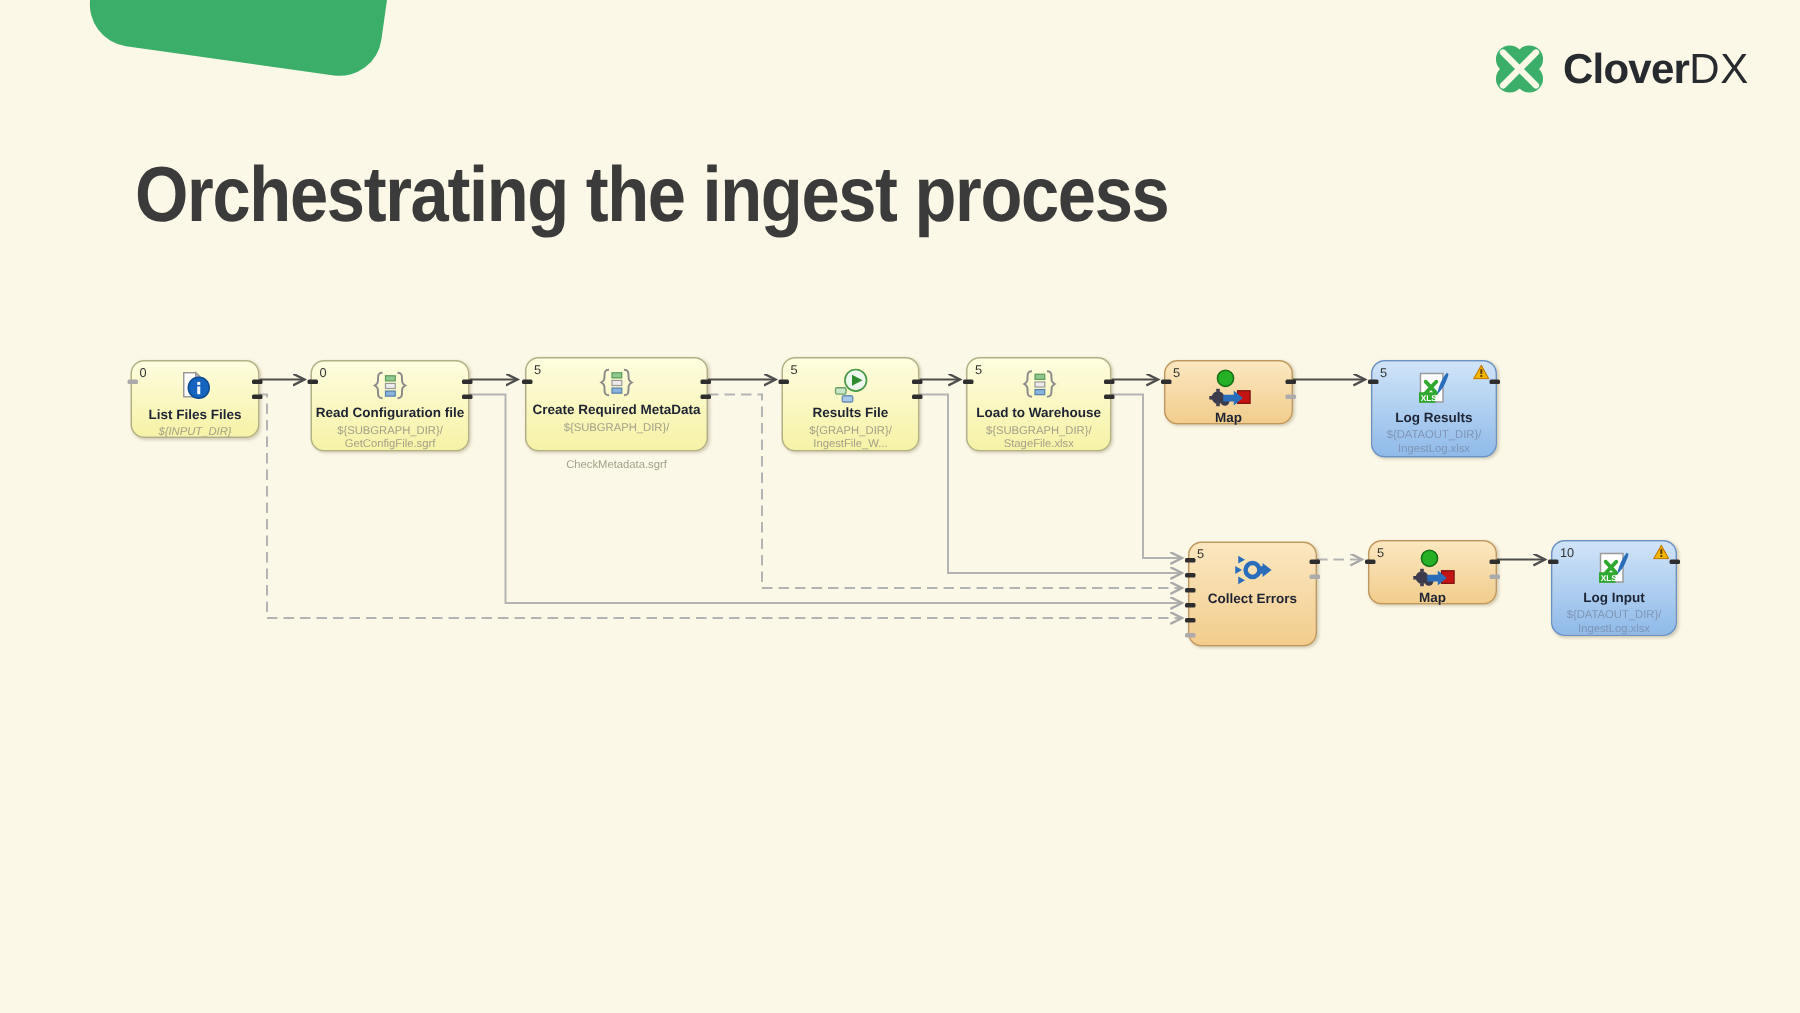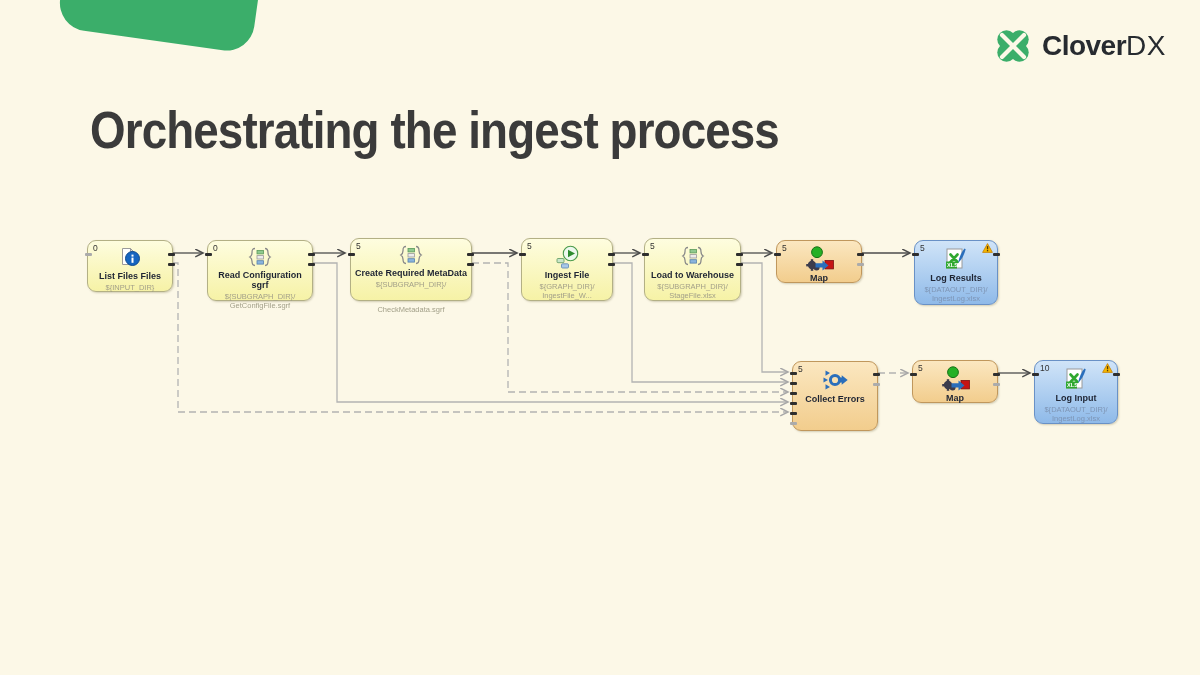--- a/index.html
+++ b/index.html
@@ -98,37 +98,37 @@
         <span class="node-icon">
           <svg width="26" height="24" viewBox="0 0 26 24">
             <path d="M5.5 2.5 h8 l3 3 v13 h-11 z" fill="#ffffff" stroke="#9a9a9a"></path>
             <path d="M13.5 2.5 l3 3 h-3 z" fill="#dddddd" stroke="#9a9a9a"></path>
             <circle cx="15.5" cy="12.5" r="7" fill="#1565c0" stroke="#0d4a8f"></circle>
             <rect x="14.5" y="8.6" width="2" height="2" fill="#fff"></rect>
             <rect x="14.5" y="11.6" width="2" height="5.2" fill="#fff"></rect>
           </svg>
         </span>
         <div class="node-label">List Files Files</div>
-        <div class="node-path" style="margin-top: 2px;">${INPUT_DIR}</div>
+        <div class="node-path" style="margin-top: 2px; font-style: italic;">${INPUT_DIR}</div>
         <span class="port g" style="left: -3px; top: 12px;"></span>
         <span class="port d" style="right: -3px; top: 12px;"></span>
         <span class="port d" style="right: -3px; top: 22px;"></span>
       </div>
       <div class="node yellow" style="left: 207px; top: 240px; width: 106px; height: 61px;">
         <span class="node-badge">0</span>
         <span class="node-icon">
           <svg width="30" height="23" viewBox="0 0 30 23">
             <path d="M10 2.5 c-3 0 -3 2 -3 4.2 c0 2 0 3 -2.2 4.3 c2.2 1.3 2.2 2.3 2.2 4.3 c0 2.2 0 4.2 3 4.2" stroke="#8a8a8a" fill="none" stroke-width="1.3"></path>
             <path d="M20 2.5 c3 0 3 2 3 4.2 c0 2 0 3 2.2 4.3 c-2.2 1.3 -2.2 2.3 -2.2 4.3 c0 2.2 0 4.2 -3 4.2" stroke="#8a8a8a" fill="none" stroke-width="1.3"></path>
             <rect x="12" y="4.5" width="6.5" height="3.4" fill="#8fc98f" stroke="#5a9a5a" stroke-width="0.8"></rect>
             <rect x="12" y="9.6" width="6.5" height="3.4" fill="#ececec" stroke="#999" stroke-width="0.8"></rect>
             <rect x="12" y="14.7" width="6.5" height="3.4" fill="#8ab4dd" stroke="#5580aa" stroke-width="0.8"></rect>
           </svg>
         </span>
-        <div class="node-label">Read Configuration sgrf</div>
+        <div class="node-label">Read Configuration file</div>
         <div class="node-path" style="margin-top: 2px;">${SUBGRAPH_DIR}/</div>
         <div class="node-path" style="margin-top: 0px; text-align: center;">GetConfigFile.sgrf</div>
         <span class="port d" style="left: -3px; top: 12px;"></span>
         <span class="port d" style="right: -3px; top: 12px;"></span>
         <span class="port d" style="right: -3px; top: 22px;"></span>
       </div>
       <div class="node yellow" style="left: 350px; top: 238px; width: 122px; height: 63px;">
         <span class="node-badge">5</span>
         <span class="node-icon">
           <svg width="30" height="23" viewBox="0 0 30 23">
@@ -149,21 +149,21 @@
       <div class="node yellow" style="left: 521px; top: 238px; width: 92px; height: 63px;">
         <span class="node-badge">5</span>
         <span class="node-icon">
           <svg width="28" height="24" viewBox="0 0 28 24">
             <rect x="4" y="13.5" width="7" height="4.2" rx="1" fill="#c9e6c9" stroke="#6aa06a" stroke-width="0.9"></rect>
             <rect x="8.5" y="18.8" width="7" height="4.2" rx="1" fill="#a8c8e8" stroke="#6890b8" stroke-width="0.9"></rect>
             <circle cx="17.5" cy="8.5" r="7.2" fill="#eef8ee" stroke="#4a9a4a" stroke-width="1.1"></circle>
             <path d="M15 4.8 L22 8.5 L15 12.2 Z" fill="#2e8b2e"></path>
           </svg>
         </span>
-        <div class="node-label">Ingest File</div>
+        <div class="node-label">Results File</div>
         <div class="node-path" style="margin-top: 2px;">${GRAPH_DIR}/</div>
         <div class="node-path" style="margin-top: 0px;">IngestFile_W...</div>
         <span class="port d" style="left: -3px; top: 14px;"></span>
         <span class="port d" style="right: -3px; top: 14px;"></span>
         <span class="port d" style="right: -3px; top: 24px;"></span>
       </div>
       <div class="node yellow" style="left: 644px; top: 238px; width: 97px; height: 63px;">
         <span class="node-badge">5</span>
         <span class="node-icon">
           <svg width="30" height="23" viewBox="0 0 30 23">

